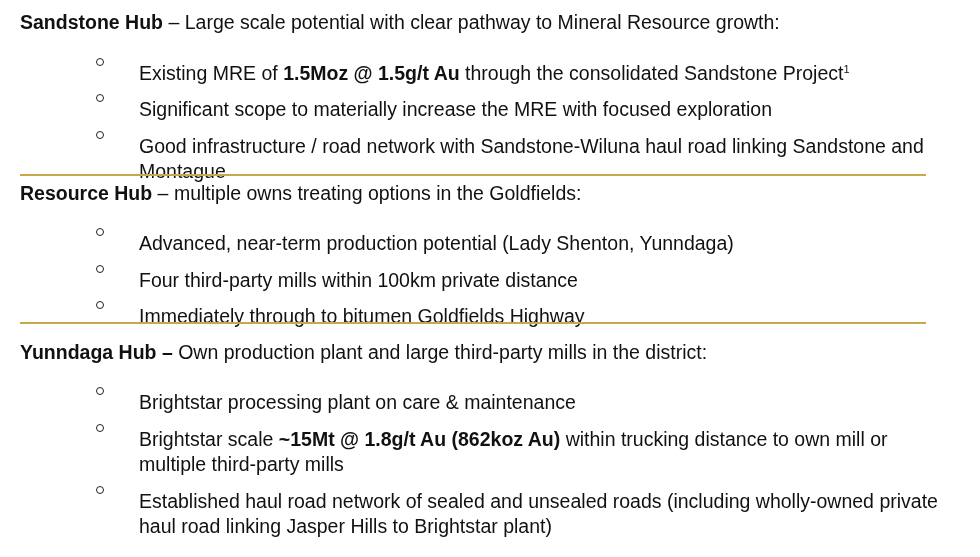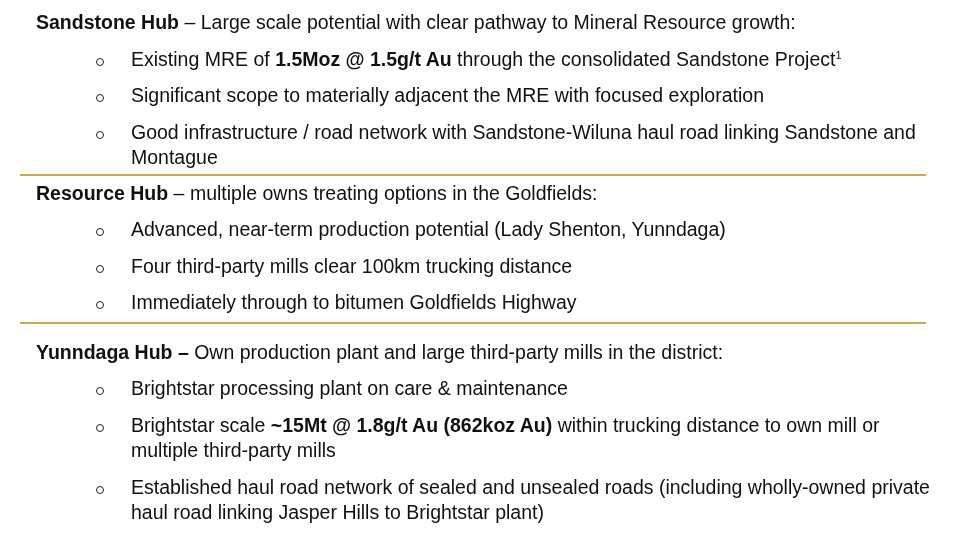--- a/index.html
+++ b/index.html
@@ -3,34 +3,34 @@
 <meta charset="utf-8">
 <style>
   html, body { margin: 0; padding: 0; background: #ffffff; }
   body {
     width: 980px; height: 557px; overflow: hidden; position: relative;
     font-family: "Liberation Sans", sans-serif;
     color: #111111;
     font-size: 19.5px;
   }
   .heading {
-    position: absolute; left: 36px; white-space: nowrap; line-height: 24px;
+    position: absolute; left: 20px; white-space: nowrap; line-height: 24px;
   }
   .heading b { font-weight: bold; }
   .item { position: absolute; left: 0; width: 980px; }
   .bullet {
     position: absolute; left: 94px; width: 12px; height: 24px;
     display: flex; align-items: center; justify-content: center;
   }
   .bullet span {
     display: block; width: 8px; height: 8px; border: 1.4px solid #222;
     border-radius: 50%; box-sizing: border-box; margin-top: 6px;
   }
   .text {
-    position: absolute; left: 131px; width: 800px; line-height: 25px;
+    position: absolute; left: 139px; width: 800px; line-height: 25px; margin-top: 14px;
   }
   .text b { font-weight: bold; }
   .sup { font-size: 11px; vertical-align: super; line-height: 0; }
   .divider {
     position: absolute; left: 20px; width: 906px; height: 2px; background: #C9A84C;
   }
 </style>
 </head>
 <body>
 
@@ -42,21 +42,21 @@
   <div class="bullet">
       <span></span>
     </div>
   <div class="text"><span>Existing MRE of </span><b>1.5Moz @ 1.5g/t Au</b><span> through the consolidated Sandstone Project</span><span class="sup">1</span></div>
 </div>
 
 <div class="item" style="top:83px">
   <div class="bullet">
       <span></span>
     </div>
-  <div class="text">Significant scope to materially adjacent the MRE with focused exploration</div>
+  <div class="text">Significant scope to materially increase the MRE with focused exploration</div>
 </div>
 
 <div class="item" style="top:120px">
   <div class="bullet">
       <span></span>
     </div>
   <div class="text" style="width:800px">Good infrastructure / road network with Sandstone-Wiluna haul road linking Sandstone and Montague</div>
 </div>
 
 <div class="divider" style="top:174px"></div>
@@ -69,21 +69,21 @@
   <div class="bullet">
       <span></span>
     </div>
   <div class="text">Advanced, near-term production potential (Lady Shenton, Yunndaga)</div>
 </div>
 
 <div class="item" style="top:254px">
   <div class="bullet">
       <span></span>
     </div>
-  <div class="text">Four third-party mills clear 100km trucking distance</div>
+  <div class="text">Four third-party mills within 100km private distance</div>
 </div>
 
 <div class="item" style="top:290px">
   <div class="bullet">
       <span></span>
     </div>
   <div class="text">Immediately through to bitumen Goldfields Highway</div>
 </div>
 
 <div class="divider" style="top:322px"></div>

